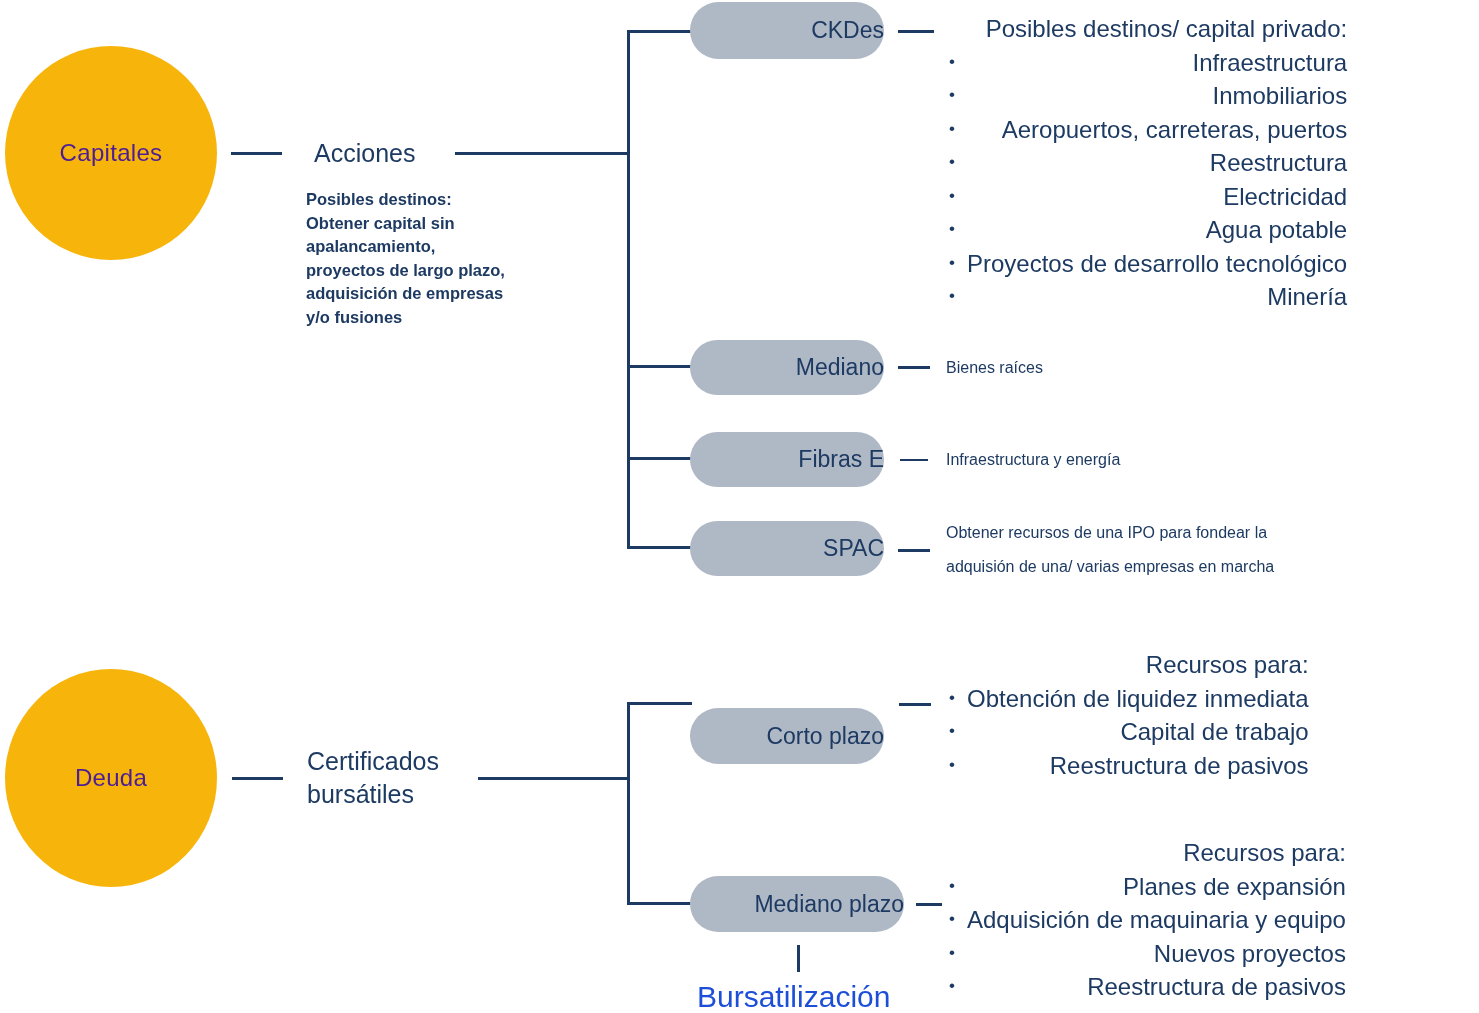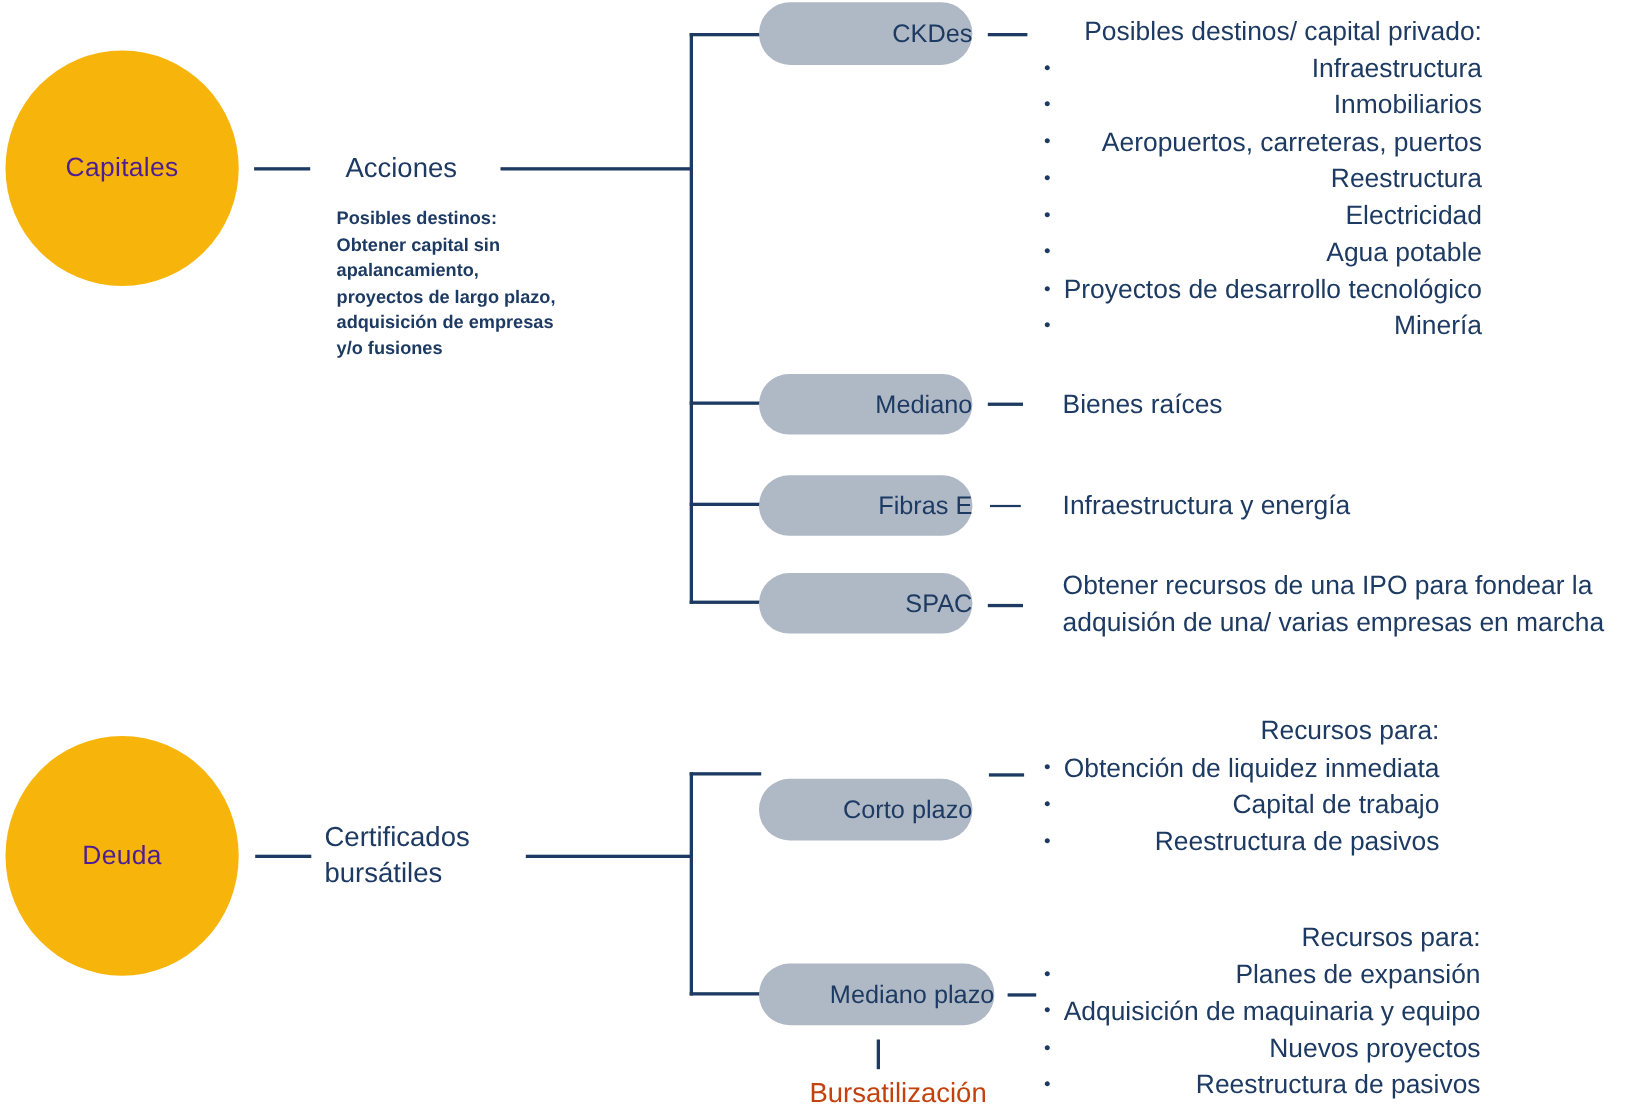--- a/index.html
+++ b/index.html
@@ -83,30 +83,29 @@
   .desc li:before {
     content: "\2022";
     position: absolute;
     left: 3px;
     top: -1px;
     font-size: 17px;
   }
   .plain-line {
     position: absolute;
     color: #1D3A62;
-    font-size: 24px;
+    font-size: 16px;
     line-height: 33.5px;
     white-space: pre-line;
-    margin-left: 20px;
   }
   .bursat {
     position: absolute;
-    color: #c2410c;
-    font-size: 25px;
-    text-align: right;
+    color: #1d4ed8;
+    font-size: 30px;
+    text-align: left;
   }
 </style>
 </head>
 <body>
 
 <div id="canvas">
 
   <div class="circle" style="left:5px; top:46px; width:212px; height:214px;">
     <span>Capitales</span>
   </div>
@@ -167,21 +166,21 @@
   <div class="hline" style="left:898px; top:549px; width:32px;"></div>
   <div class="plain-line" style="left:946px; top:516px;">Obtener recursos de una IPO para fondear  la
 adquisión de una/ varias empresas en marcha</div>
 
   <div class="circle" style="left:5px; top:669px; width:212px; height:218px;">
     <span>Deuda</span>
   </div>
 
   <div class="hline" style="left:232px; top:777px; width:51px;"></div>
 
-  <div class="node-label" style="left:295px; top:745px;">Certificados
+  <div class="node-label" style="left:307px; top:745px;">Certificados
 bursátiles</div>
 
   <div class="hline" style="left:478px; top:777px; width:152px;"></div>
 
   <div class="vline" style="left:627px; top:702px; height:203px;"></div>
 
   <div class="hline" style="left:627px; top:702px; width:65px;"></div>
   <div class="hline" style="left:627px; top:902px; width:65px;"></div>
 
   <div class="pill" style="left:690px; top:676px; width:194px; height:56px;margin-top:32px;">

